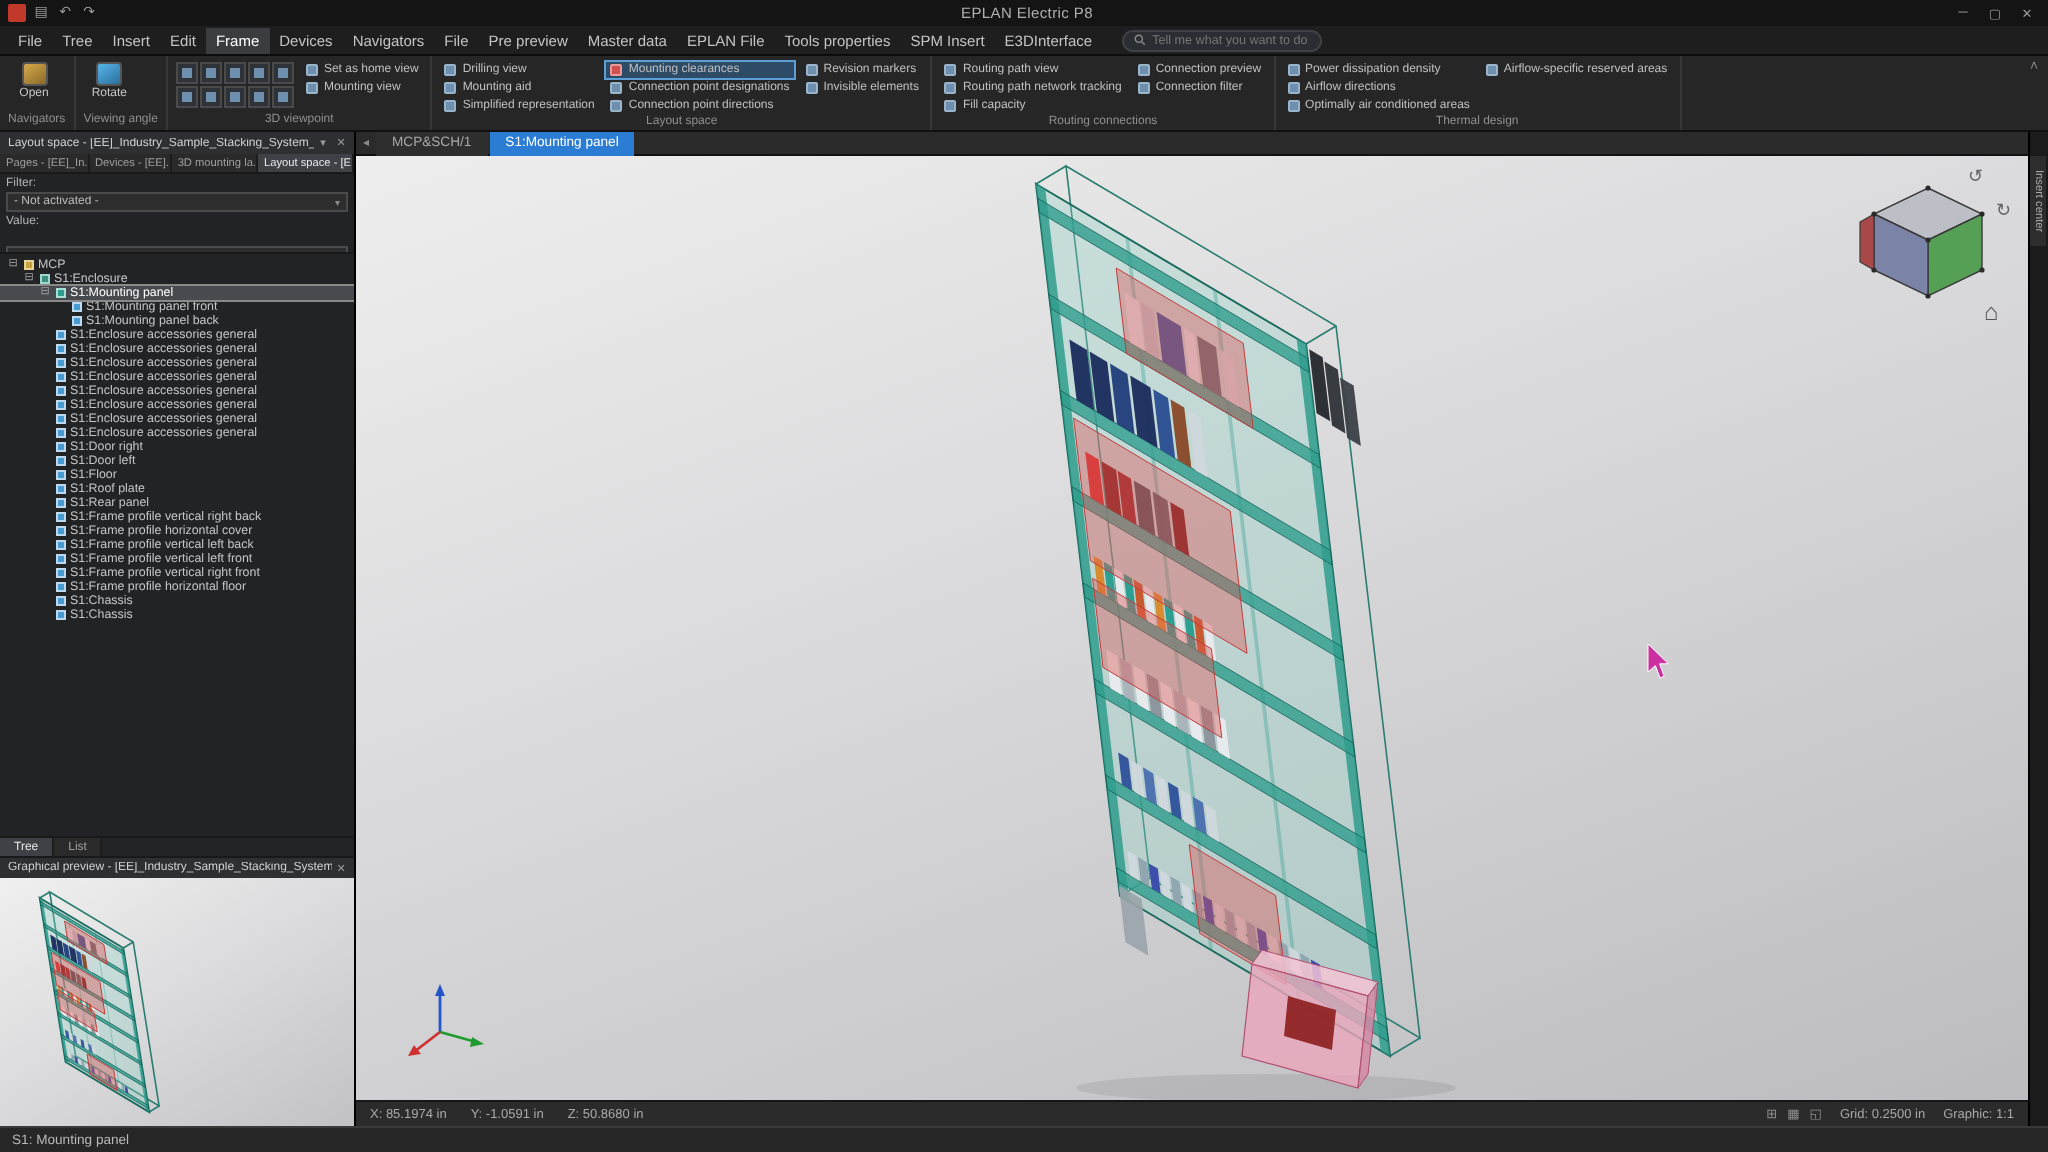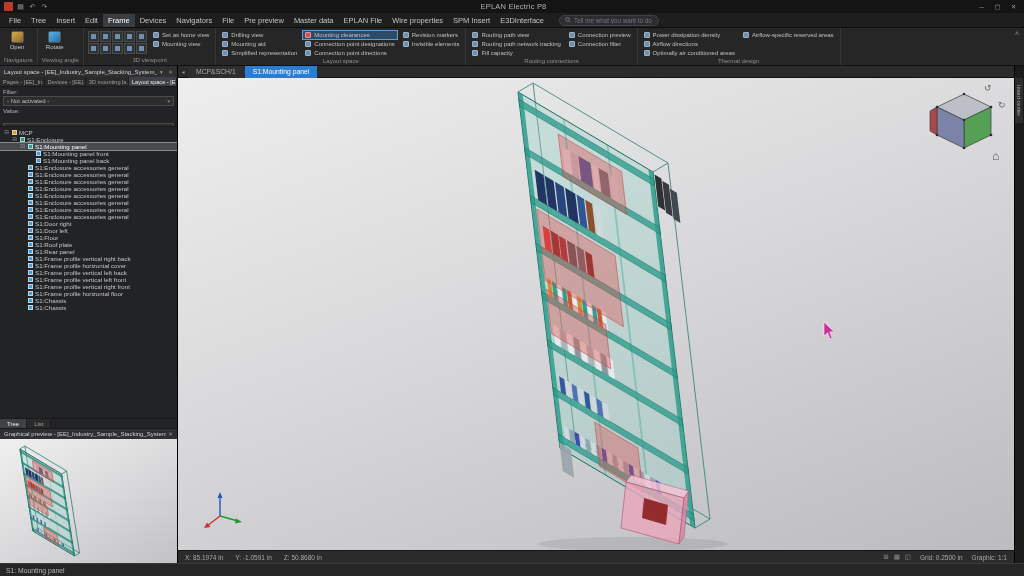--- a/index.html
+++ b/index.html
@@ -121,21 +121,21 @@
         <div class="menu-item">Tree</div>
         <div class="menu-item">Insert</div>
         <div class="menu-item">Edit</div>
         <div class="menu-item active">Frame</div>
         <div class="menu-item">Devices</div>
         <div class="menu-item">Navigators</div>
         <div class="menu-item">File</div>
         <div class="menu-item">Pre preview</div>
         <div class="menu-item">Master data</div>
         <div class="menu-item">EPLAN File</div>
-        <div class="menu-item">Wire properties</div>
+        <div class="menu-item">Tools properties</div>
         <div class="menu-item">SPM Insert</div>
         <div class="menu-item">E3DInterface</div>
       </div>
     <div class="searchbox">
       <svg width="6" height="6" viewBox="0 0 10 10">
           <circle cx="4" cy="4" r="3" fill="none" stroke="#8a8a8a" stroke-width="1.2"></circle>
           <line x1="6.4" y1="6.4" x2="9" y2="9" stroke="#8a8a8a" stroke-width="1.2"></line>
         </svg>
       <input placeholder="Tell me what you want to do" style="">
     </div>

